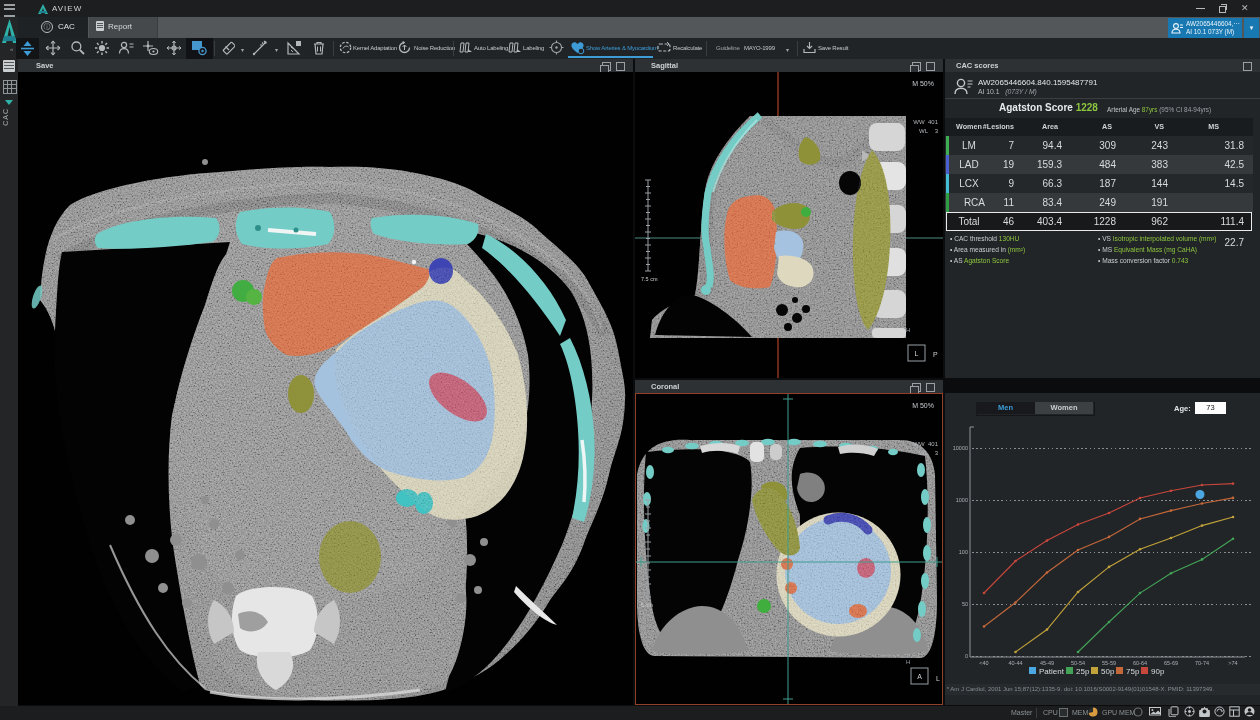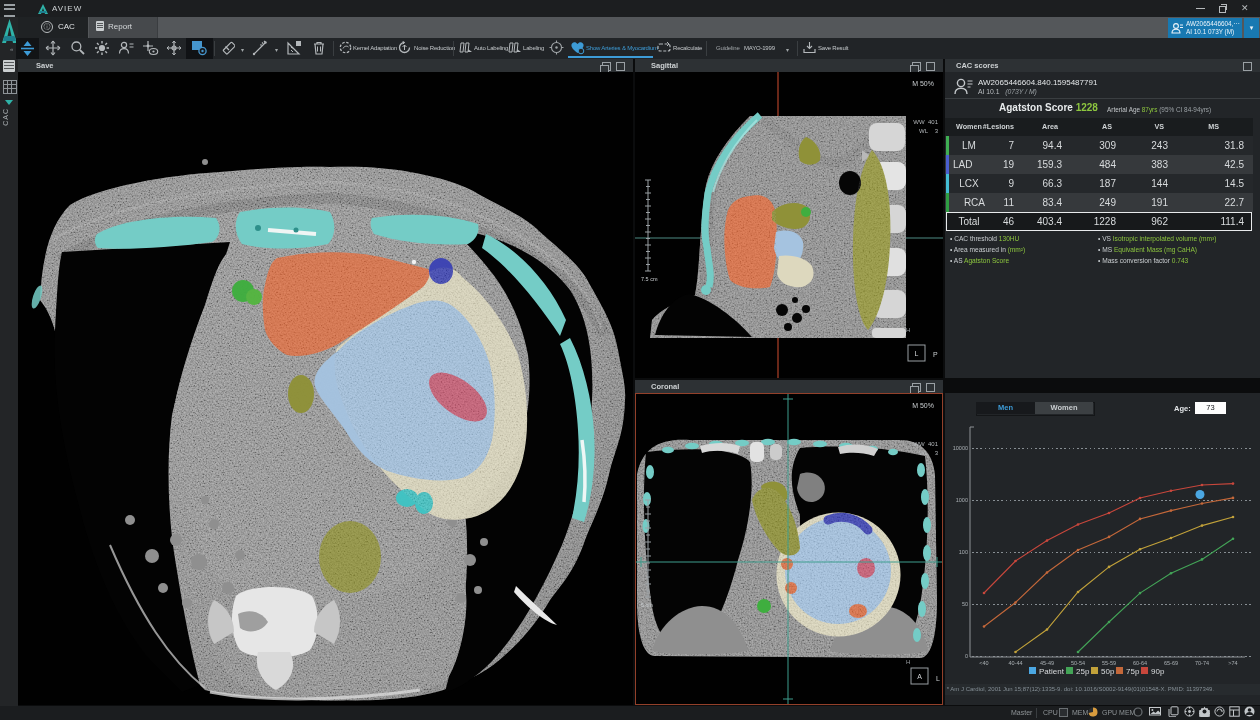--- a/index.html
+++ b/index.html
@@ -558,21 +558,21 @@
 <div class="abs" style="left:1px;top:0;width:3px;height:19px;background:#3fae53;"></div>
 <div class="abs trc" style="left:8px;width:32px;text-align:center;">LM</div>
 <div class="abs trc" style="left:39px;width:30px;">7</div>
 <div class="abs trc" style="left:77px;width:40px;">94.4</div>
 <div class="abs trc" style="left:131px;width:40px;">309</div>
 <div class="abs trc" style="left:183px;width:40px;">243</div>
 <div class="abs trc" style="left:259px;width:40px;">31.8</div>
       </div>
 <div class="abs" style="left:0;top:83px;width:308px;height:19px;background:#36393c;">
 <div class="abs" style="left:1px;top:0;width:3px;height:19px;background:#4a5fd0;"></div>
-<div class="abs trc" style="left:8px;width:32px;text-align:left;">LAD</div>
+<div class="abs trc" style="left:8px;width:32px;text-align:center;">LAD</div>
 <div class="abs trc" style="left:39px;width:30px;">19</div>
 <div class="abs trc" style="left:77px;width:40px;">159.3</div>
 <div class="abs trc" style="left:131px;width:40px;">484</div>
 <div class="abs trc" style="left:183px;width:40px;">383</div>
 <div class="abs trc" style="left:259px;width:40px;">42.5</div>
       </div>
 <div class="abs" style="left:0;top:102px;width:308px;height:19px;background:#25282b;">
 <div class="abs" style="left:1px;top:0;width:3px;height:19px;background:#43bdd4;"></div>
 <div class="abs trc" style="left:8px;width:32px;text-align:center;">LCX</div>
 <div class="abs trc" style="left:39px;width:30px;">9</div>
@@ -581,21 +581,21 @@
 <div class="abs trc" style="left:183px;width:40px;">144</div>
 <div class="abs trc" style="left:259px;width:40px;">14.5</div>
       </div>
 <div class="abs" style="left:0;top:121px;width:308px;height:19px;background:#36393c;">
 <div class="abs" style="left:1px;top:0;width:3px;height:19px;background:#2f9e43;"></div>
 <div class="abs trc" style="left:8px;width:32px;">RCA</div>
 <div class="abs trc" style="left:39px;width:30px;">11</div>
 <div class="abs trc" style="left:77px;width:40px;">83.4</div>
 <div class="abs trc" style="left:131px;width:40px;">249</div>
 <div class="abs trc" style="left:183px;width:40px;">191</div>
-<div class="abs trc" style="left:259px;width:40px;">22.7</div>
+<div class="abs trc" style="left:259px;width:40px;margin-top:40px;">22.7</div>
       </div>
 
  <div class="abs" style="left:1px;top:140px;width:304px;height:17px;background:#17191b;border:1.5px solid #e8eaec;">
   <div class="abs trc" style="left:6px;width:32px;text-align:center;line-height:17px;">Total</div>
   <div class="abs trc" style="left:37px;width:30px;line-height:17px;">46</div>
   <div class="abs trc" style="left:75px;width:40px;line-height:17px;">403.4</div>
   <div class="abs trc" style="left:129px;width:40px;line-height:17px;">1228</div>
   <div class="abs trc" style="left:181px;width:40px;line-height:17px;">962</div>
   <div class="abs trc" style="left:257px;width:40px;line-height:17px;">111.4</div>
  </div>

